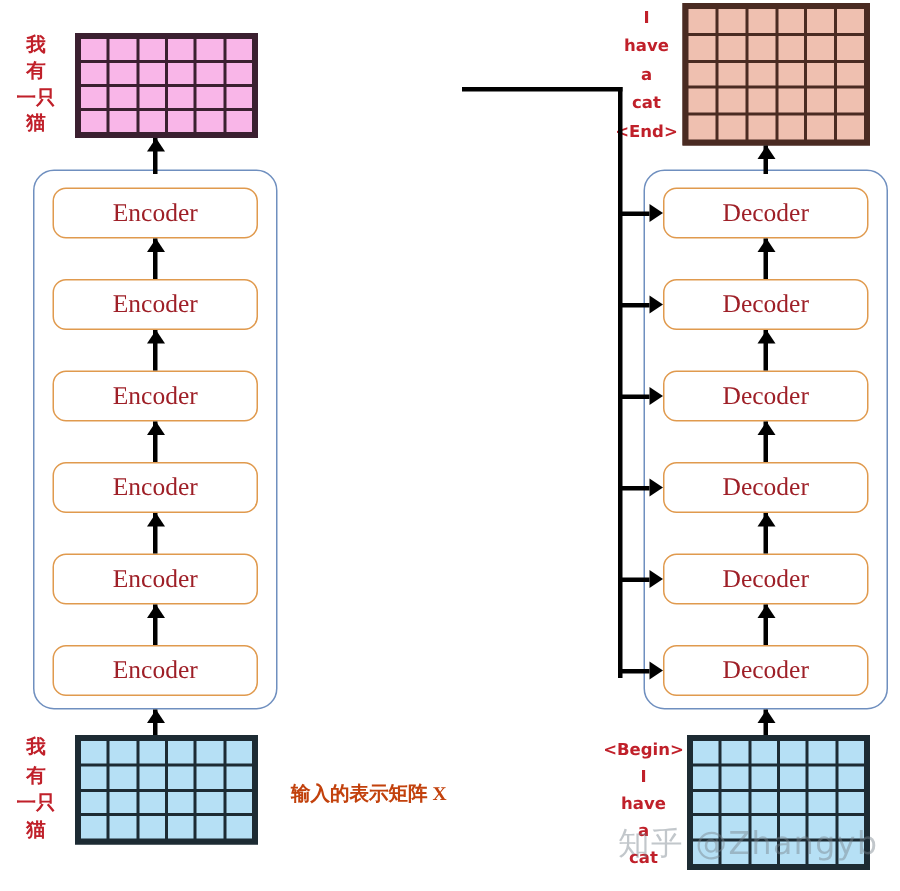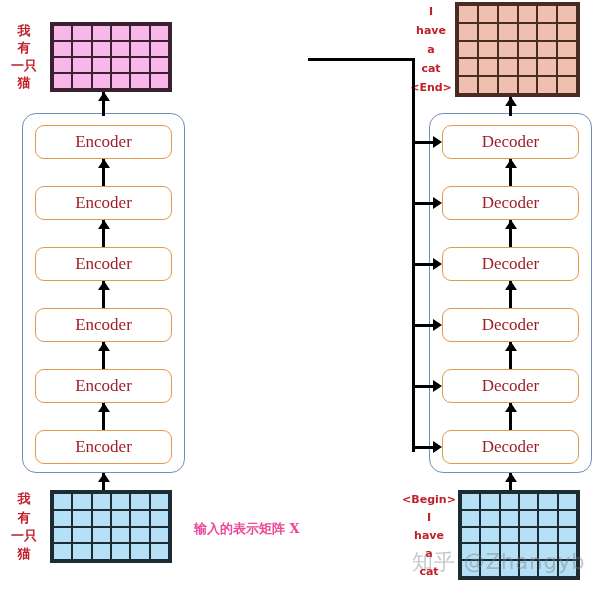--- a/index.html
+++ b/index.html
@@ -43,21 +43,21 @@
             border-left:6px solid transparent;border-right:6px solid transparent;
             border-bottom:9px solid #000;}
   .arrow-right{position:absolute;width:0;height:0;
             border-top:6px solid transparent;border-bottom:6px solid transparent;
             border-left:9px solid #000;}
 
   
   .caption{position:absolute;font-family:"DejaVu Serif", serif;
            font-size:13px;font-weight:bold;white-space:nowrap;}
   .caption.gold{color:#d9a520;}
-  .caption.teal{color:#ec4899;}
+  .caption.teal{color:#c2410c;font-family:Liberation Serif, serif;}
 
   
   .watermark{position:absolute;left:412px;top:548px;
              font-family:"DejaVu Sans", sans-serif;font-size:21px;
              color:rgba(120,130,140,0.45);letter-spacing:1px;
              white-space:nowrap;pointer-events:none;}
 </style>
 </head>
 <body>
 

